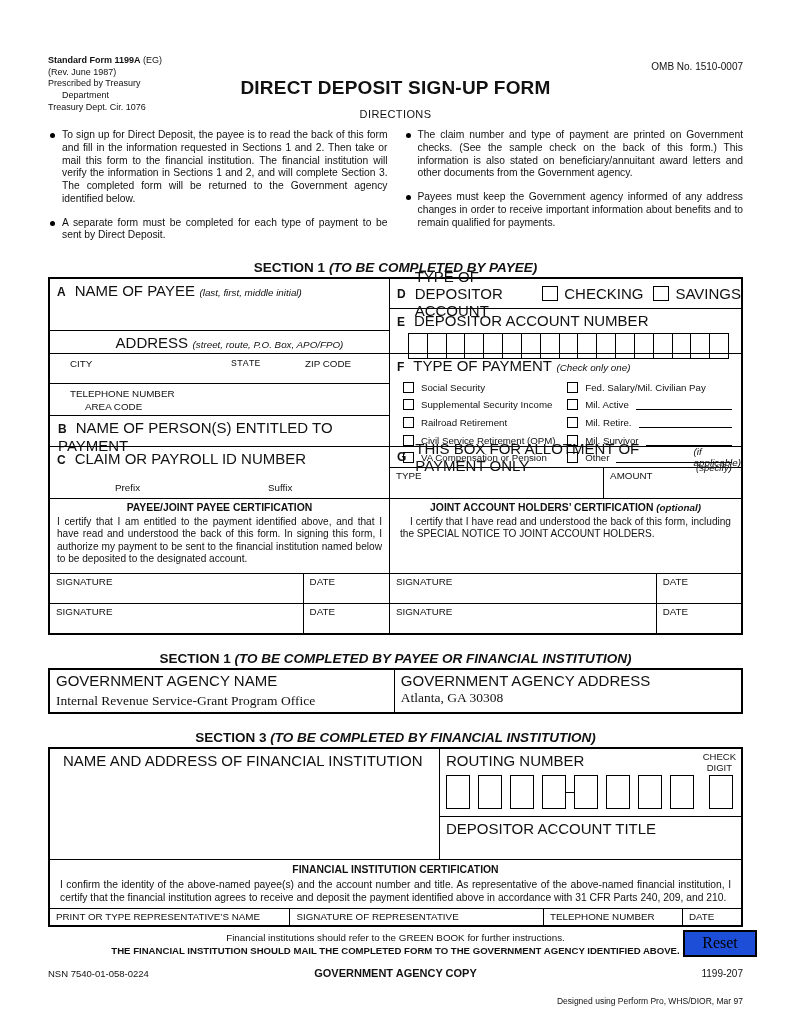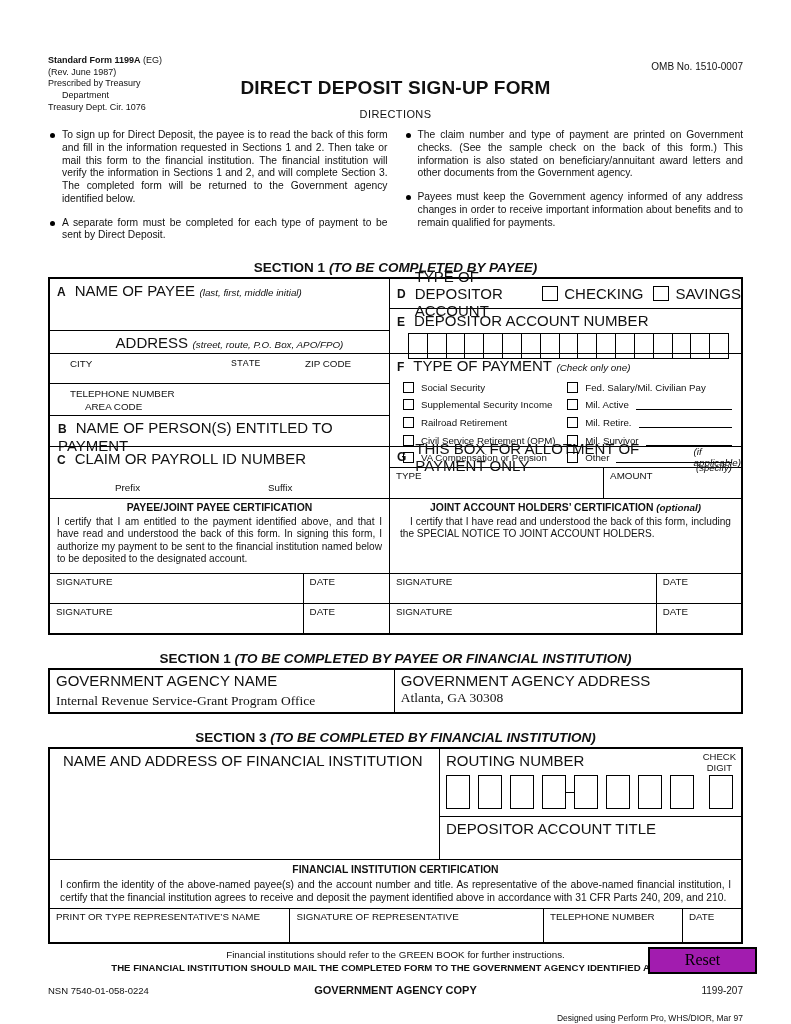--- a/index.html
+++ b/index.html
@@ -96,33 +96,33 @@
   .rrow { display:flex; align-items:center; margin-top:5px; }
   .rbox { width:24px; height:34px; border:1px solid #000; margin-right:8px; flex:0 0 auto; }
   .rbox.nomr { margin-right:0; }
   .rdash { width:8px; border-top:1.5px solid #000; flex:0 0 auto; }
   .rsp { flex:1; }
   .rbox.cd { margin-right:2px; }
   .acct { flex:1; border-top:1px solid #000; padding:3px 6px; }
   .s3cert { border-top:1.5px solid #000; padding:4px 10px 3px; }
   .s3cert .t { text-align:center; font-weight:bold; font-size:10.4px; margin-bottom:4px; }
   .s3cert .x { font-size:10.3px; line-height:1.25; text-align:justify; }
-  .s3row { display:flex; border-top:1.5px solid #000; height:34px; }
+  .s3row { display:flex; border-top:1.5px solid #000; height:17px; }
   .s3row > div { padding:2px 6px; font-size:9.8px; }
   .c1 { width:34.8%; border-right:1px solid #000; }
   .c2 { width:36.7%; border-right:1px solid #000; }
   .c3 { width:20.1%; border-right:1px solid #000; }
   .c4 { flex:1; }
 
   
   .foot { position:relative; margin-top:5px; }
   .fn1 { text-align:center; font-size:9.8px; }
   .fn2 { text-align:center; font-size:9.6px; font-weight:bold; margin-top:2px; }
-  .reset { position:absolute; right:-14px; top:-2px; width:109px; height:27px;
-    border:2px solid #000; background:#a21caf; display:flex; align-items:center; justify-content:center;
+  .reset { position:absolute; right:-14px; top:-2px; width:74px; height:27px;
+    border:2px solid #000; background:#1d4ed8; display:flex; align-items:center; justify-content:center;
     font-family:"Liberation Serif", serif; font-size:16px; cursor:pointer; }
   .f3 { display:flex; align-items:baseline; margin-top:11px; }
   .f3 .a { width:33%; font-size:9.5px; }
   .f3 .b { width:34%; text-align:center; font-weight:bold; font-size:11px; }
   .f3 .c { width:33%; text-align:right; font-size:10px; }
   .f4 { text-align:right; font-size:8.5px; margin-top:17px; }
 </style>
 </head>
 <body>
 

